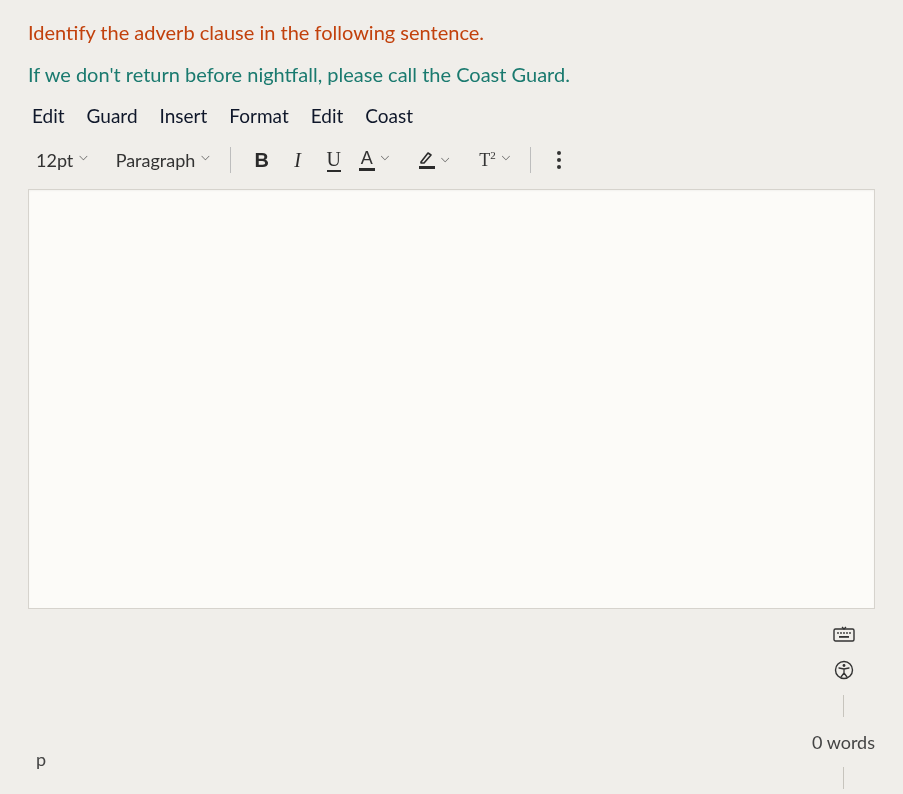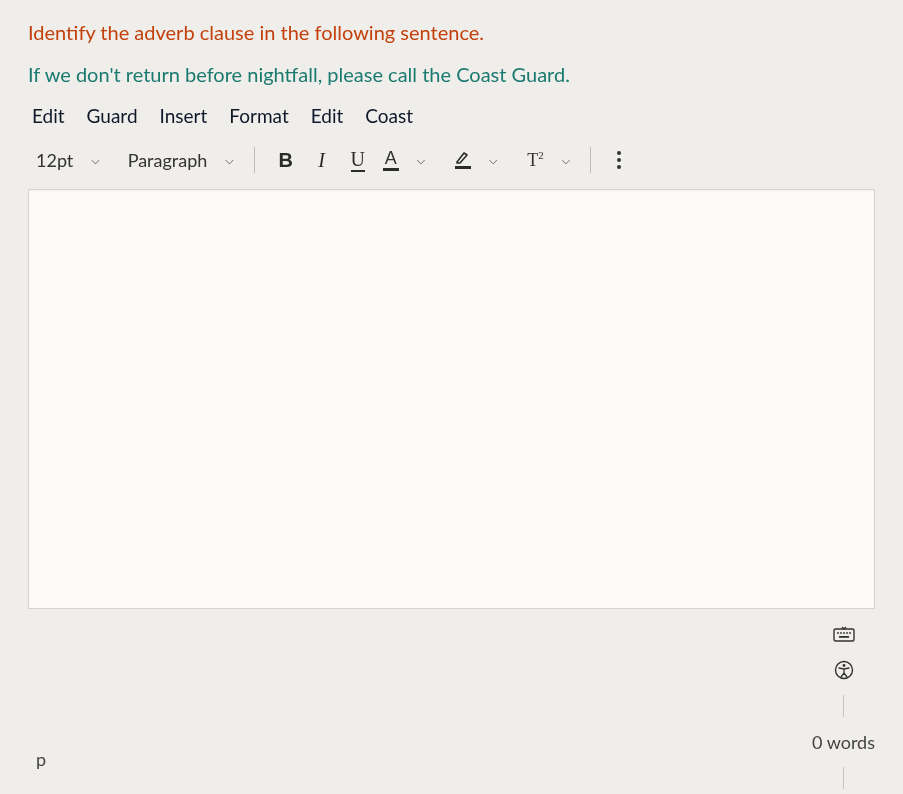--- a/index.html
+++ b/index.html
@@ -37,22 +37,22 @@
   .toolbar {
     display: flex;
     align-items: center;
     gap: 6px;
     padding: 4px 10px 14px 14px;
     font-size: 18px;
     color: #333;
   }
   .tb-group {
     display: flex;
-    align-items: center;
-    gap: 16px;
+    align-items: flex-start;
+    gap: 4px;
     cursor: pointer;
     padding: 2px 4px;
   }
   .chev {
     font-size: 11px;
     color: #555;
     margin-left: 2px;
   }
   .sep {
     width: 1px;

